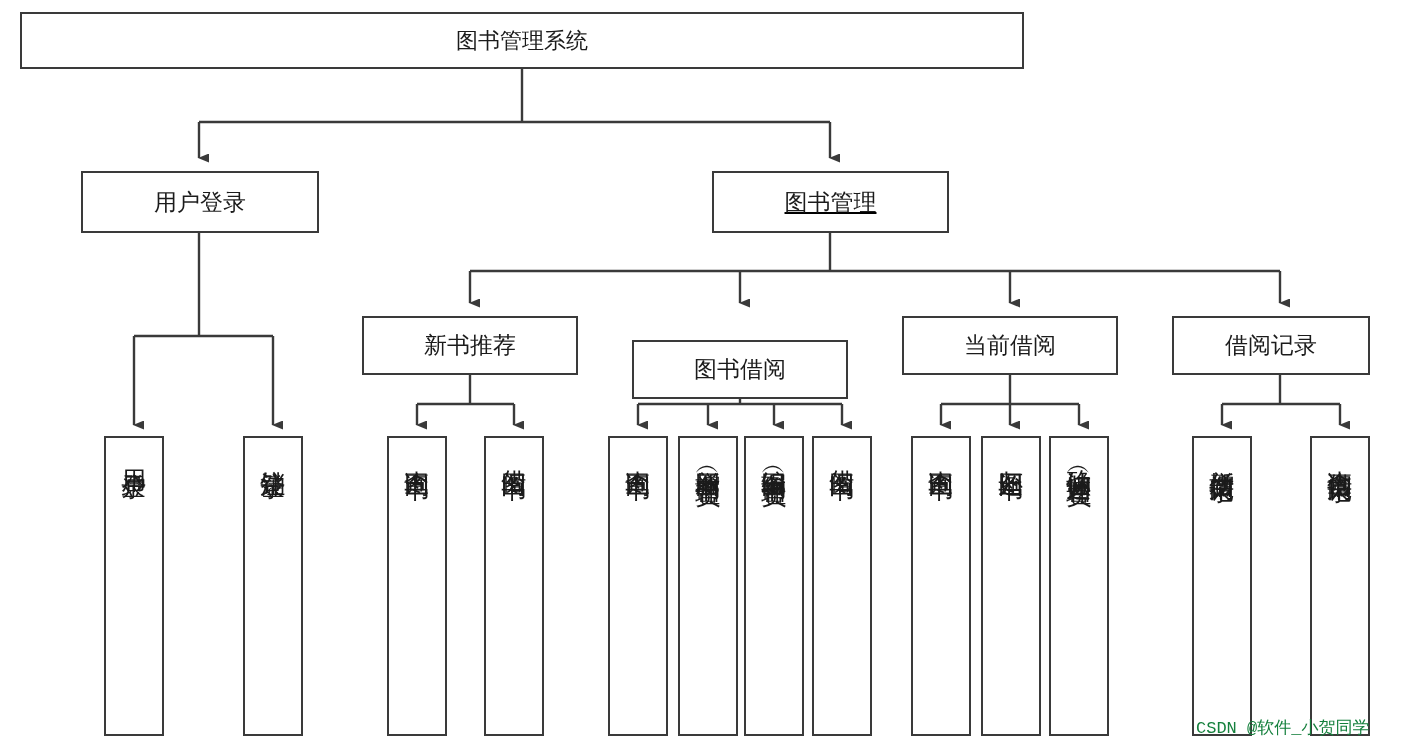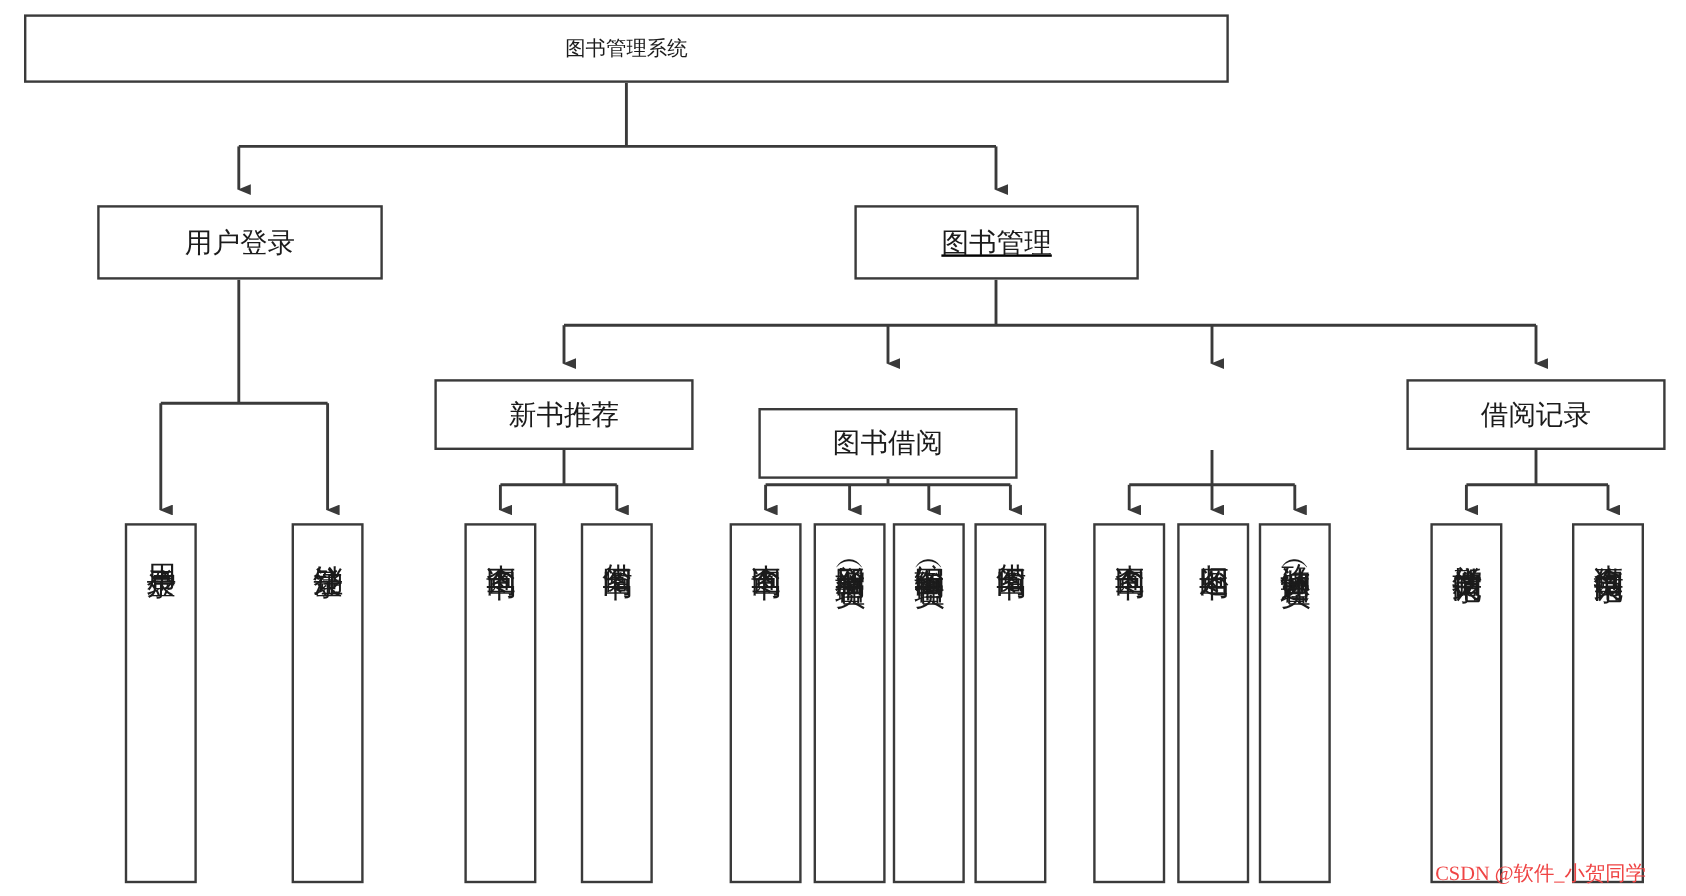--- a/index.html
+++ b/index.html
@@ -41,40 +41,40 @@
   .node-label {
     color: #1b1b1b;
     font-family: "Liberation Sans", sans-serif;
     white-space: nowrap;
     line-height: 1.05;
   }
   .node.horizontal .node-label {
     font-size: 23px;
   }
   .node.root .node-label {
-    font-size: 17px;
+    font-size: 22px;
   }
   .node.vertical {
     align-items: flex-start;
     justify-content: center;
     padding-top: 12px;
   }
   .node.vertical .node-label {
     writing-mode: vertical-rl;
     text-orientation: upright;
     font-size: 25px;
     letter-spacing: 2px;
   }
   .watermark {
     position: absolute;
     left: 1196px;
     top: 716px;
     font-size: 17px;
-    color: #ef4444;
-    font-family: Liberation Serif, serif;
+    color: #15803d;
+    font-family: Liberation Mono, monospace;
     white-space: nowrap;
     z-index: 5;
   }
 </style>
 </head>
 <body>
 
 <div id="diagram-root">
 
   <svg class="connector-layer" viewBox="0 0 1405 747" xmlns="http://www.w3.org/2000/svg">
@@ -138,21 +138,24 @@
   <div class="node horizontal" style="left:712px; top:171px; width:237px; height:62px;text-decoration:underline;">
     <span class="node-label">图书管理</span>
   </div>
 
   <div class="node horizontal" style="left:362px; top:316px; width:216px; height:59px;">
     <span class="node-label">新书推荐</span>
   </div>
   <div class="node horizontal" style="left:632px; top:316px; width:216px; height:59px;margin-top:24px;">
     <span class="node-label">图书借阅</span>
   </div>
-  <div class="node horizontal" style="left:1172px; top:316px; width:216px; height:59px;">
+  <div class="node horizontal" style="left:902px; top:316px; width:216px; height:59px;">
+    <span class="node-label">当前借阅</span>
+  </div>
+  <div class="node horizontal" style="left:1172px; top:316px; width:198px; height:59px;">
     <span class="node-label">借阅记录</span>
   </div>
 
   <div class="node vertical" style="left:104px; top:436px; width:60px; height:300px;">
     <span class="node-label">用户登录</span>
   </div>
   <div class="node vertical" style="left:243px; top:436px; width:60px; height:300px;">
     <span class="node-label">注销登录</span>
   </div>
 

